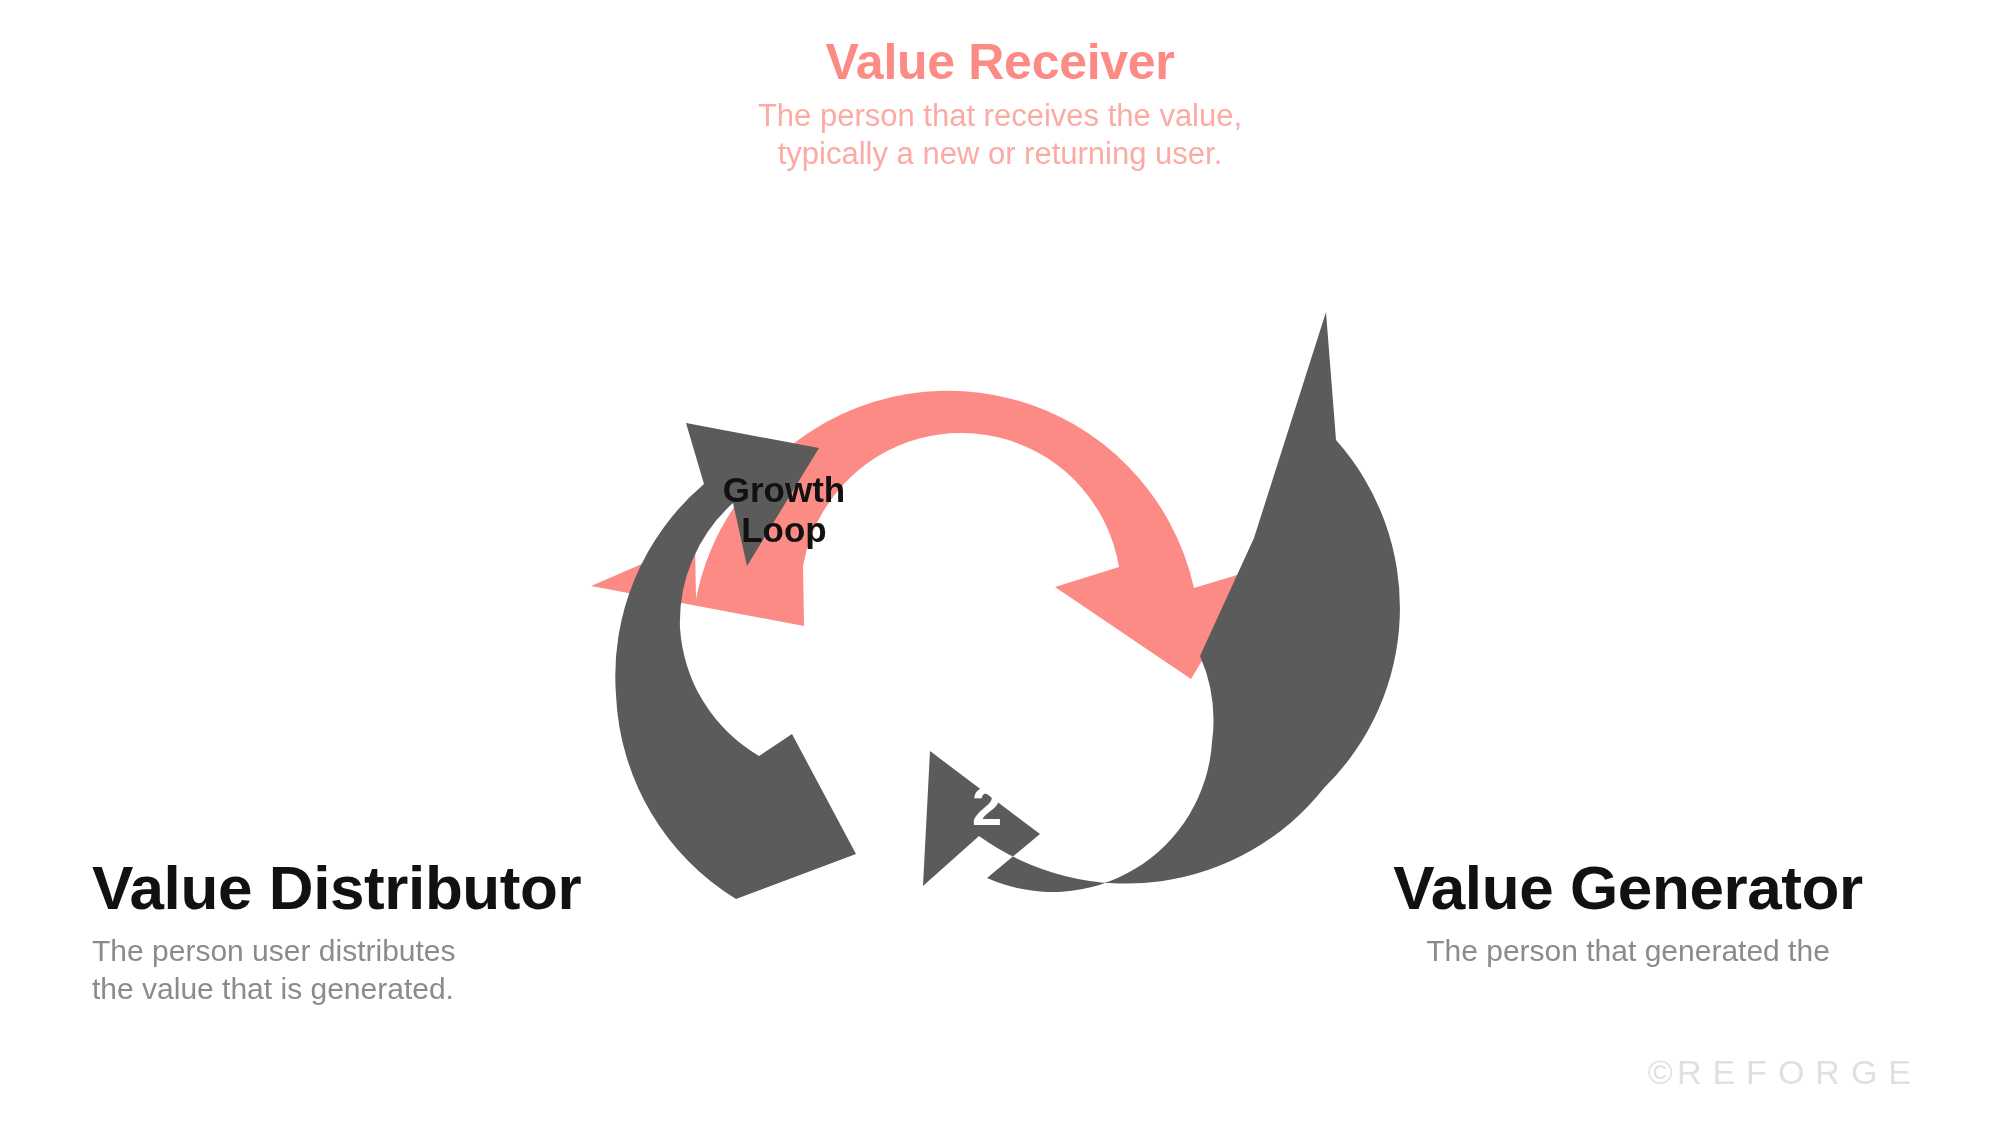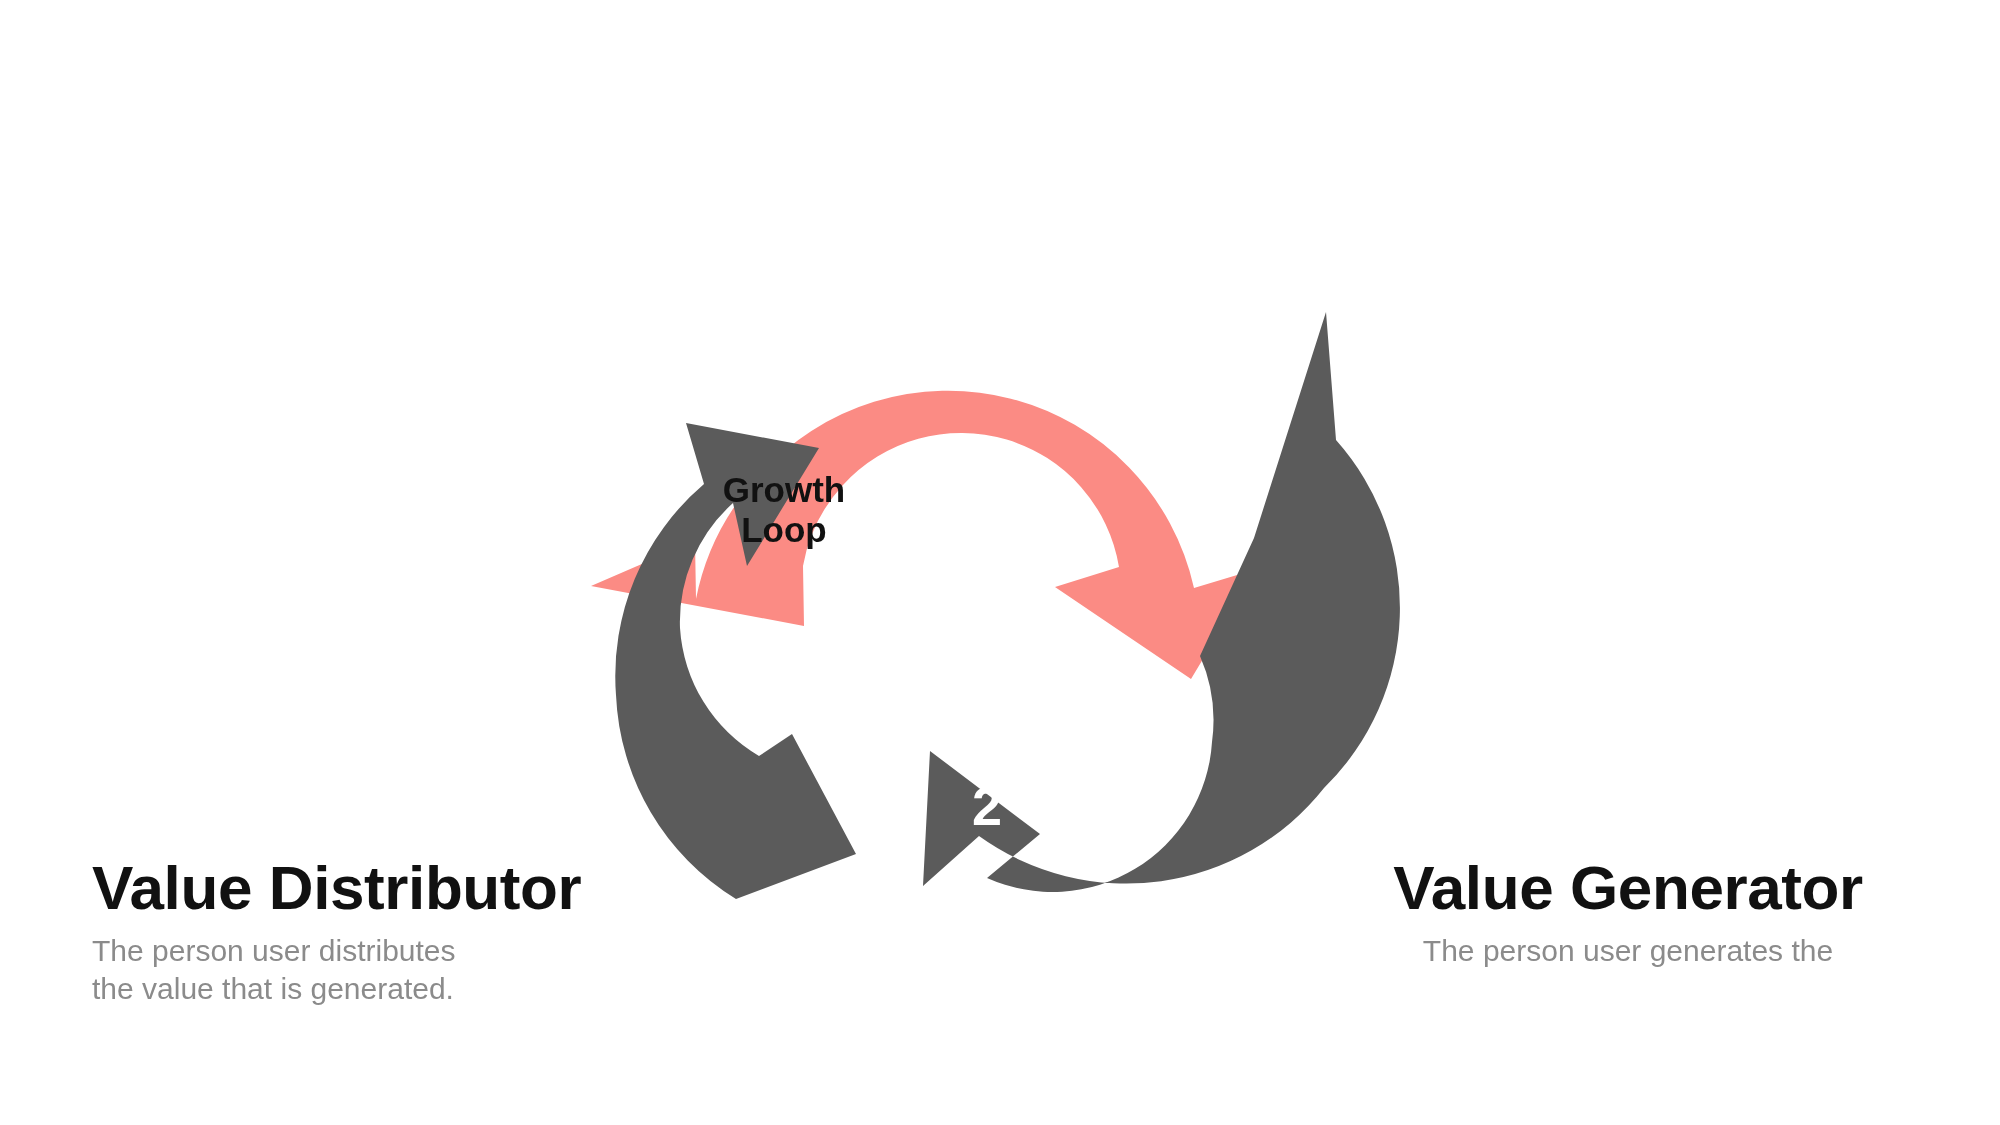--- a/index.html
+++ b/index.html
@@ -110,20 +110,27 @@
   }
   #watermark .c-mark {
     letter-spacing: 4px;
   }
 </style>
 </head>
 <body>
 
 <div id="stage">
 
+  <div class="top-label">
+    <div class="role-title">Value Receiver</div>
+    <div class="role-desc">
+      <span>The person that receives the value,</span><br>
+      <span>typically a new or returning user.</span>
+    </div>
+  </div>
 
   <svg id="loop-diagram" viewBox="0 0 1000 920">
 
     <path fill="#fb8b84" d="M 91,396
              L 195,351
              L 196,409
              A 252,252 0 0 1 259,286
              A 252,252 0 0 1 694,398
              L 757,379
              L 691,489
@@ -169,18 +176,21 @@
     <div class="role-title">Value Distributor</div>
     <div class="role-desc">
       <span>The person user distributes</span><br>
       <span>the value that is generated.</span>
     </div>
   </div>
 
   <div class="right-label side-label">
     <div class="role-title">Value Generator</div>
     <div class="role-desc">
-      <span>The person user generates the</span><br>
+      <span>The person that generated the</span><br>
     </div>
   </div>
 
+  <div id="watermark">
+    <span class="c-mark">©</span><span>REFORGE</span>
+  </div>
 
 </div>
 
 </body></html>

